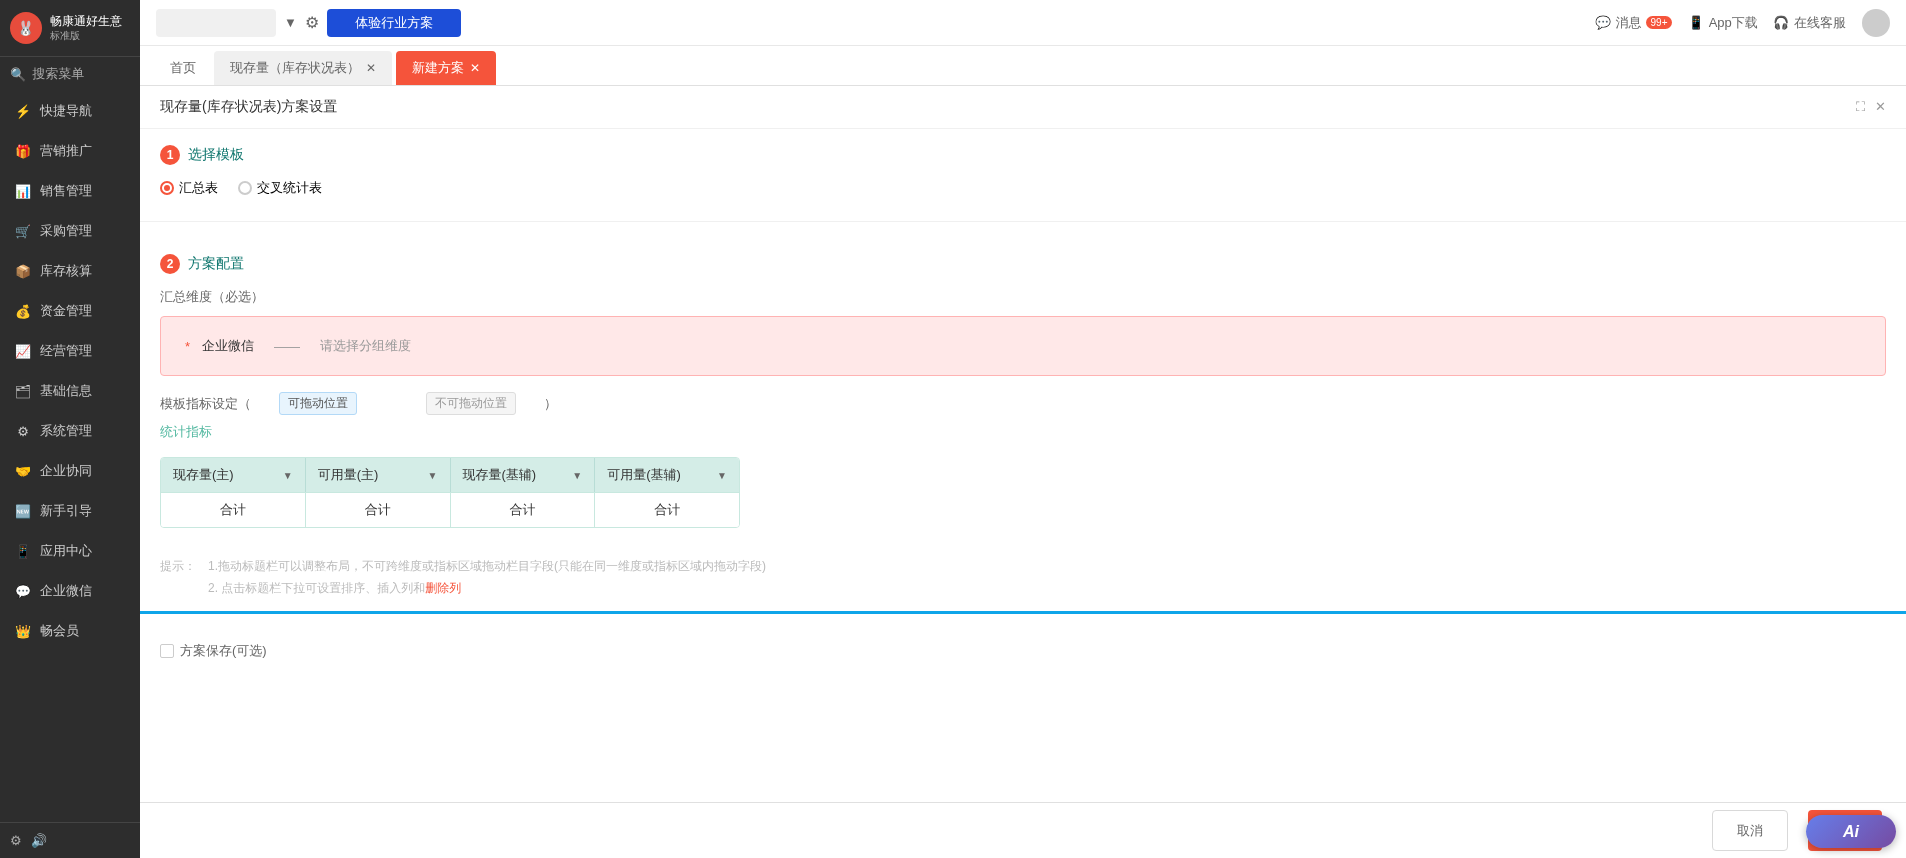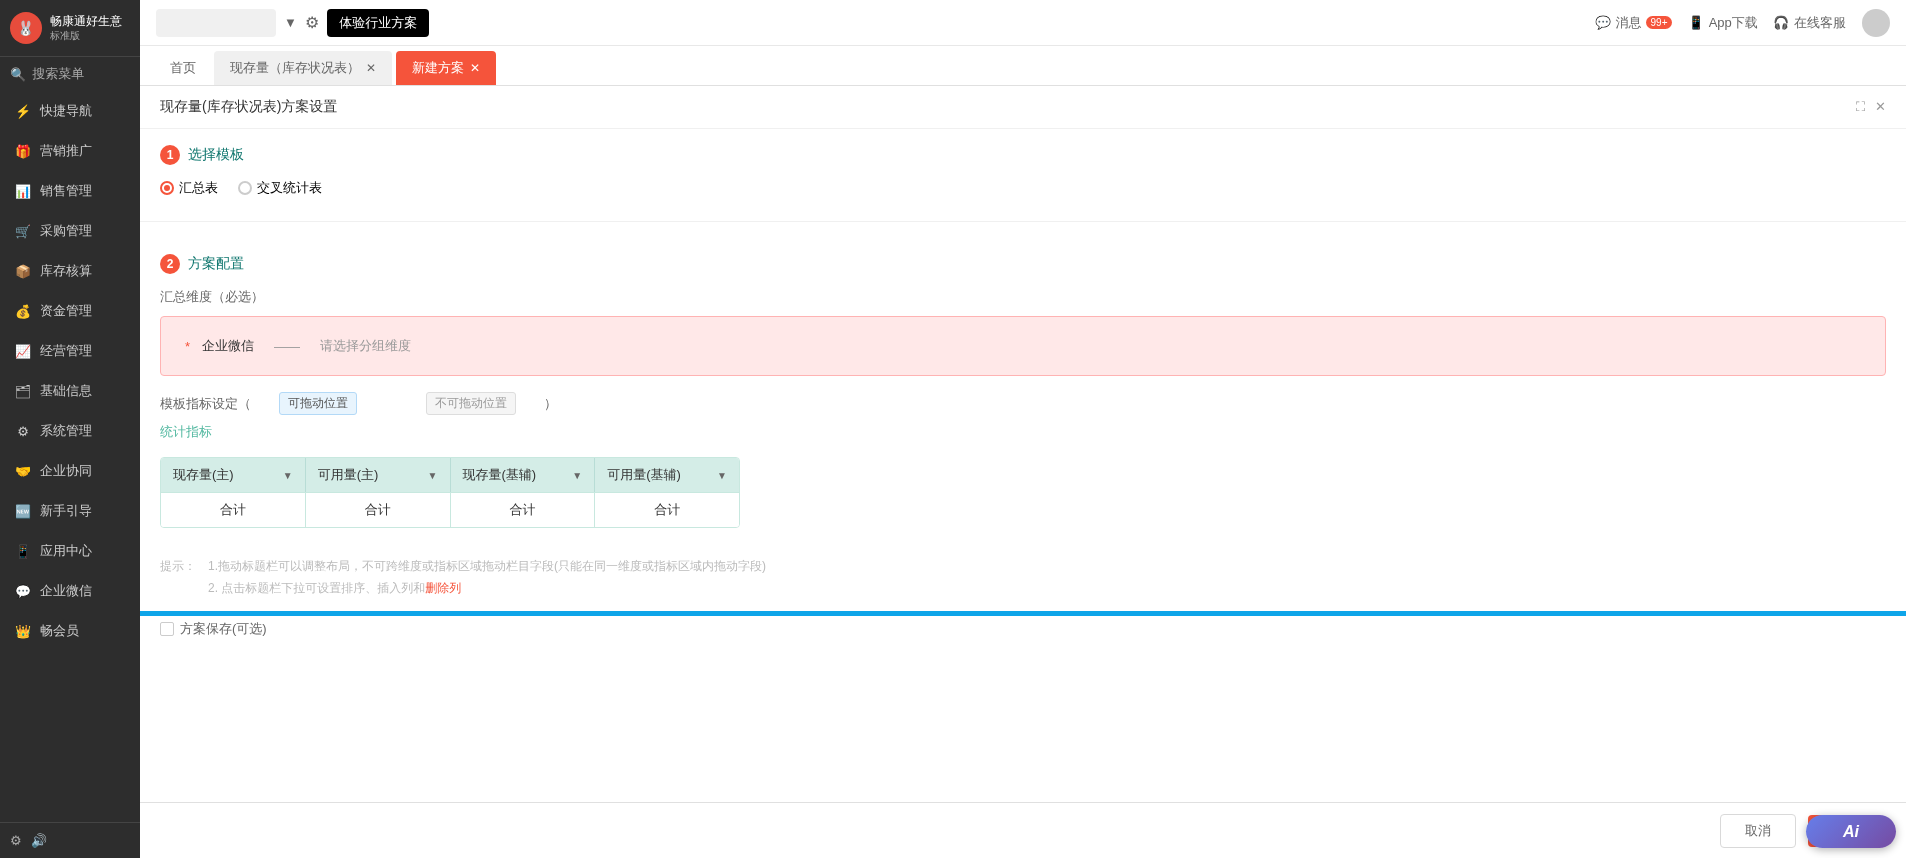--- a/index.html
+++ b/index.html
@@ -79,25 +79,25 @@
       display: flex; align-items: center;
       padding: 0 8px;
       color: #999; font-size: 12px;
     }
     .topbar-dropdown-btn {
       display: flex; align-items: center; gap: 4px;
       color: #666; cursor: pointer;
     }
     .topbar-gear { color: #666; cursor: pointer; font-size: 16px; }
     .trial-btn {
-      background: #000000;
+      background: #1d4ed8;
       color: #fff;
       border: none;
       border-radius: 4px;
-      padding: 5px 12px;
+      padding: 5px 28px;
       cursor: pointer;
       font-size: 13px;
     }
     .topbar-right { display: flex; align-items: center; gap: 16px; color: #666; }
     .topbar-right-item { display: flex; align-items: center; gap: 4px; cursor: pointer; font-size: 13px; }
     .badge {
       background: #f5543b; color: #fff;
       border-radius: 10px; font-size: 10px;
       padding: 1px 5px;
     }
@@ -266,40 +266,40 @@
     .tips-section {
       padding: 12px 20px;
       font-size: 12px;
       color: #bbb;
       line-height: 1.8;
     }
     .tips-section span { color: #f5543b; }
 
     
     .save-option {
-      padding: 4px 20px;
+      padding: 28px 20px;
       display: flex; align-items: center; gap: 6px;
       font-size: 13px; color: #666;
-      border-top: 5px solid #0ea5e9;
+      border-top: 3px solid #0ea5e9;
     }
     .checkbox-box {
       width: 14px; height: 14px;
       border: 1px solid #ccc;
       border-radius: 2px;
       cursor: pointer;
     }
 
     
     .bottom-bar {
       height: 56px;
       background: #fff;
       border-top: 1px solid #e0e0e0;
-      display: flex; align-items: center; justify-content: flex-end;
+      display: flex; justify-content: flex-end;
       padding: 7px 24px;
-      gap: 12px;
+      gap: 20px;
     }
     .btn-cancel {
       background: #fff;
       border: 1px solid #d9d9d9;
       border-radius: 4px;
       padding: 7px 24px;
       color: #666;
       cursor: pointer;
       font-size: 13px;
     }

